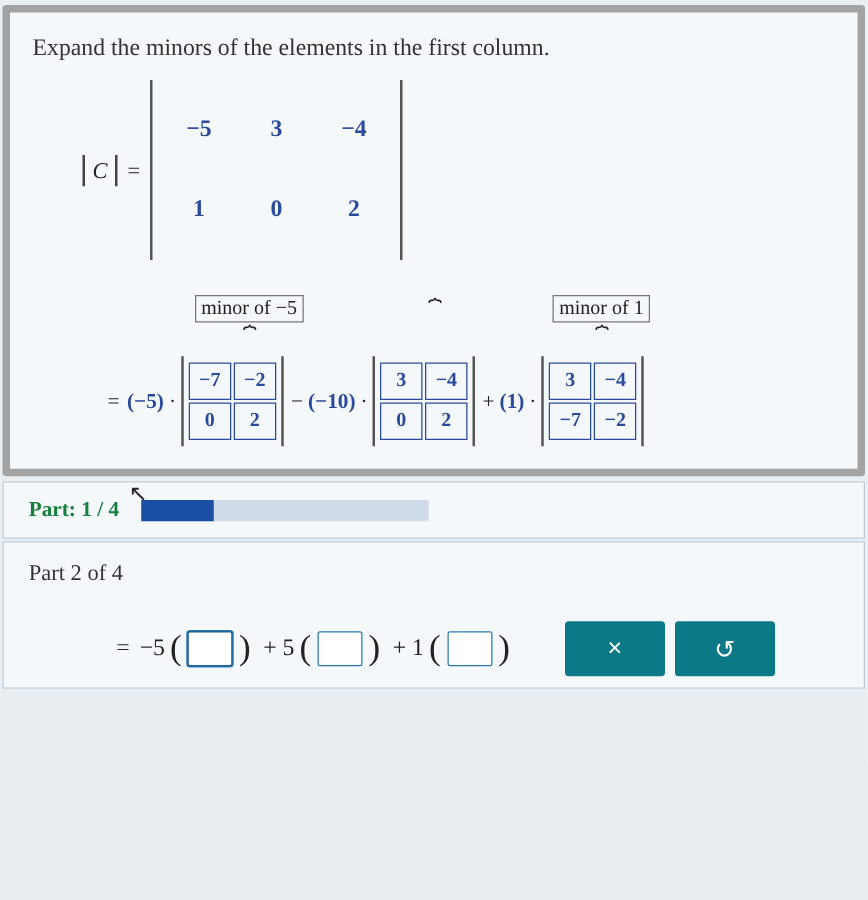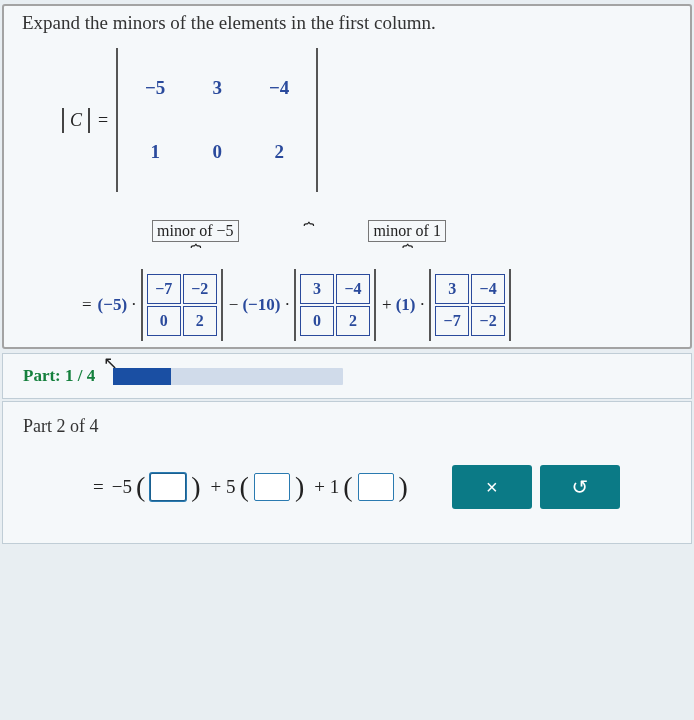--- a/index.html
+++ b/index.html
@@ -4,24 +4,24 @@
   <style>
     * { box-sizing: border-box; margin: 0; padding: 0; }
     body {
       font-family: Georgia, 'Times New Roman', serif;
       background: #e8eef2;
       width: 694px;
       color: #222;
     }
     .section {
       background: #f5f8fa;
-      border: 2px solid #a3a3a3;
+      border: 6px solid #a3a3a3;
       border-radius: 3px;
       margin: 4px 2px;
-      padding: 6px 18px;
+      padding: 18px 18px;
     }
     .question-text {
       font-size: 19px;
       font-weight: 400;
       margin-bottom: 14px;
       color: #333;
     }
     .matrix-row {
       display: flex;
       align-items: center;
@@ -42,21 +42,21 @@
     .mat-table td {
       width: 62px; height: 64px;
       text-align: center;
       font-size: 19px;
       color: #2a4a9c;
       font-weight: bold;
     }
     .minors-labels {
       display: flex;
       justify-content: flex-start;
-      gap: 25px;
+      gap: 60px;
       margin-left: 130px;
       margin-bottom: 4px;
     }
     .minor-label {
       border: 1px solid #777;
       padding: 1px 4px;
       font-size: 16px;
       font-style: normal;
       position: relative;
     }
@@ -120,21 +120,21 @@
     .cursor {
       position: absolute;
       font-size: 18px;
       pointer-events: none;
     }
 
     .part2-section {
       background: #f5f8fa;
       border: 1px solid #c0cdd6;
       margin: 2px;
-      padding: 14px 20px 34px 20px;
+      padding: 14px 20px 9px 20px;
     }
     .part2-title { font-size: 18px; margin-bottom: 28px; color:#333;}
     .part2-eq {
       display:flex; align-items:center; gap:4px;
       font-size: 19px;
       margin-left: 70px;
     }
     .input-paren {
       display:inline-flex; align-items:center;
       font-size: 28px;

